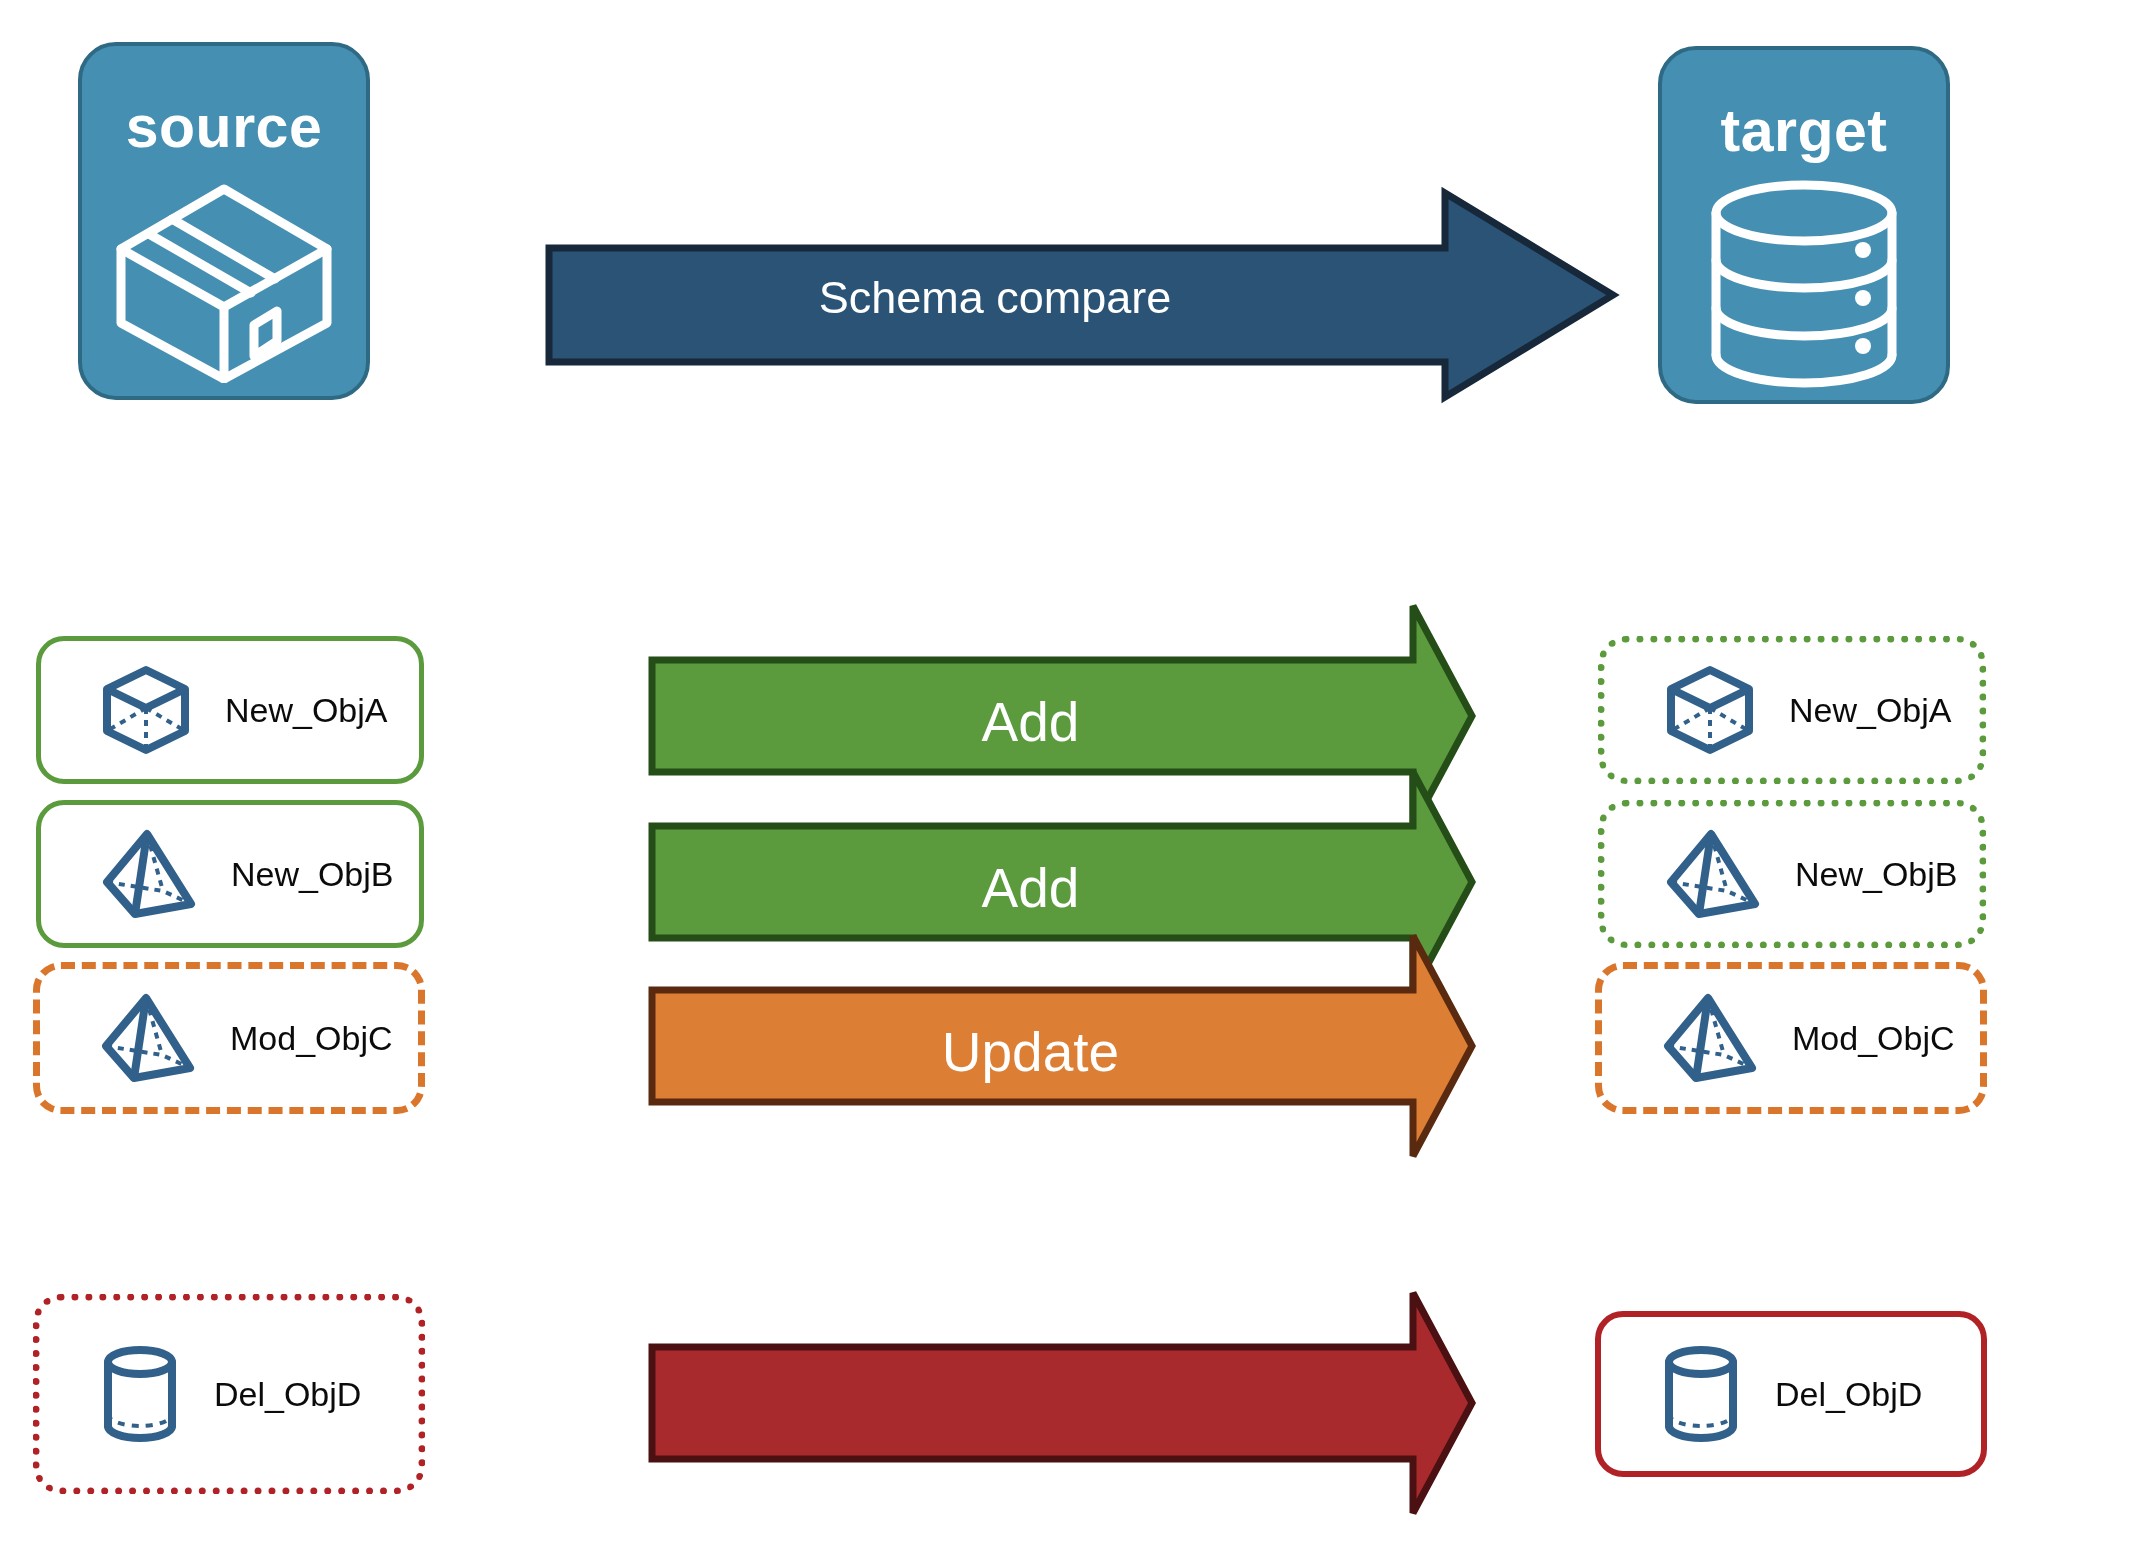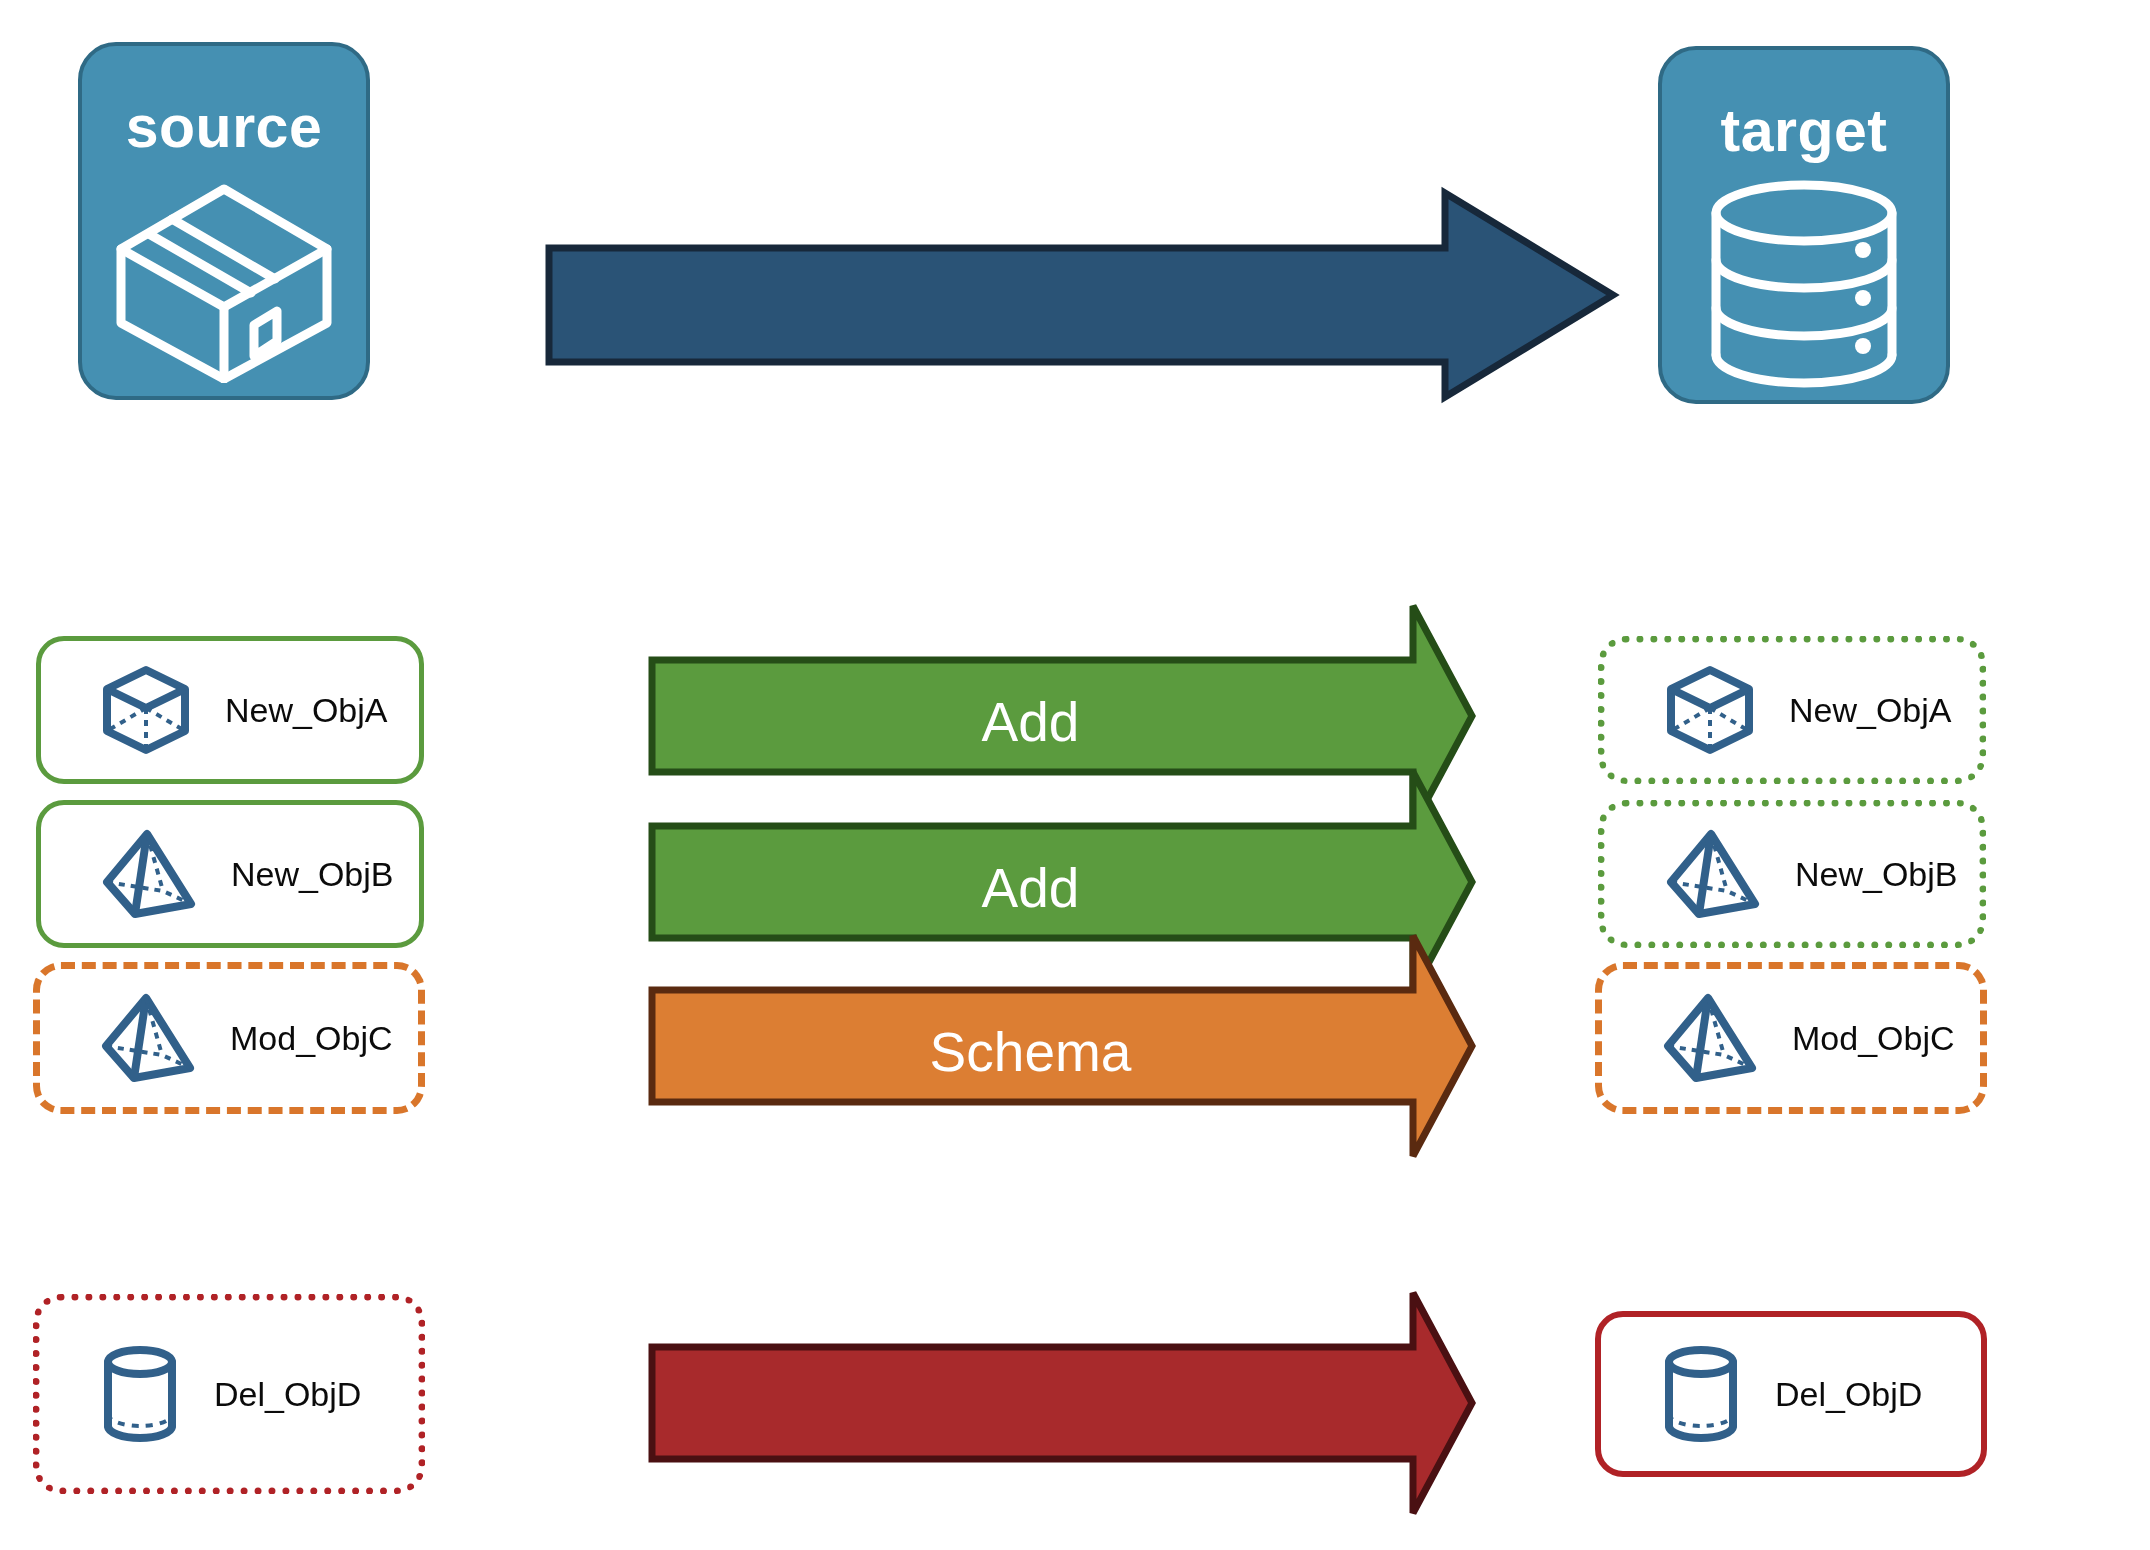--- a/index.html
+++ b/index.html
@@ -135,20 +135,21 @@
         <circle cx="164" cy="169" r="8" fill="#ffffff"></circle>
       </svg>
     </div>
   </div>
 
   <div class="compare-arrow" style="left:545px; top:185px;">
     <svg width="1075" height="220" viewBox="0 0 1075 220">
       <polygon points="4,63 900,63 900,8 1068,110 900,212 900,177 4,177" fill="#2A5376" stroke="#17283A" stroke-width="7" stroke-linejoin="miter"></polygon>
     </svg>
   </div>
+  <div class="compare-arrow-label" style="left:545px; top:272px; width:900px;">Schema compare</div>
 
   <div class="chip bd-solid-green" style="left:36px; top:636px; width:388px; height:148px;">
     <span class="chip-icon">
       <svg width="90" height="92" viewBox="0 0 90 92">
         <g fill="none" stroke="#31608A" stroke-width="8" stroke-linejoin="round">
           <path d="M45 6 L84 25 L84 67 L45 86 L6 67 L6 25 Z"></path>
           <path d="M6 25 L45 44 L84 25"></path>
         </g>
         <g fill="none" stroke="#31608A" stroke-width="4" stroke-dasharray="6 6">
           <path d="M45 44 L45 86"></path>
@@ -237,21 +238,21 @@
       </svg>
     </span>
     <span class="chip-label">Mod_ObjC</span>
   </div>
 
   <div class="action-arrow" style="left:648px; top:930px;">
     <svg width="830" height="232" viewBox="0 0 830 232">
       <polygon points="4,60 765,60 765,6 824,116 765,226 765,172 4,172" fill="#DC7E33" stroke="#5A2A10" stroke-width="7" stroke-linejoin="miter"></polygon>
     </svg>
   </div>
-  <div class="action-label" style="left:648px; top:1020px; width:765px;">Schema</div>
+  <div class="action-label" style="left:648px; top:1020px; width:765px;">Update</div>
 
   <div class="chip bd-dashed-orange" style="left:1595px; top:962px; width:392px; height:152px;">
     <span class="chip-icon">
       <svg width="96" height="92" viewBox="0 0 96 92">
         <g fill="none" stroke="#31608A" stroke-width="8" stroke-linejoin="round">
           <path d="M46 6 L90 76 L34 86 L6 54 Z"></path>
           <path d="M46 6 L34 86"></path>
         </g>
         <g fill="none" stroke="#31608A" stroke-width="4" stroke-dasharray="6 6">
           <path d="M6 54 L62 63 L90 76"></path>

